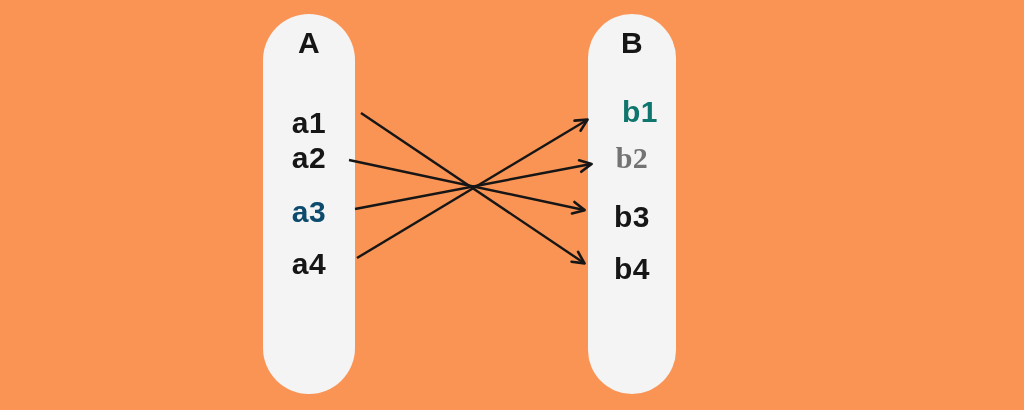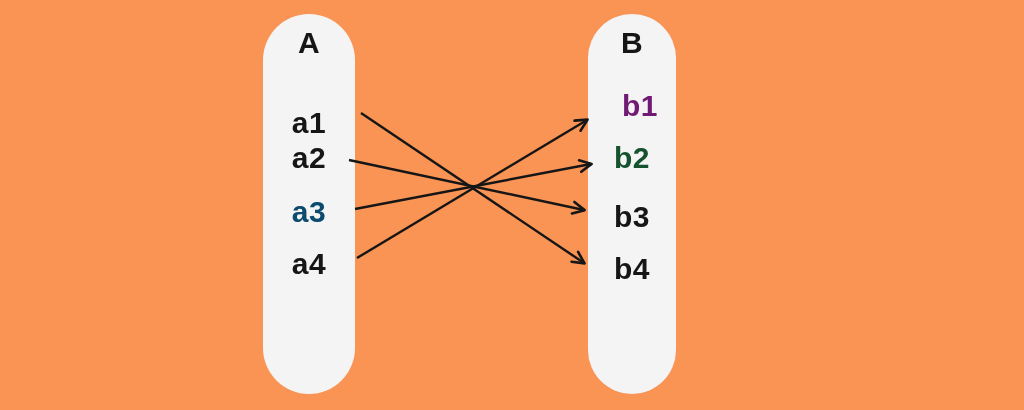--- a/index.html
+++ b/index.html
@@ -54,22 +54,22 @@
         <div class="pill-label" style="top: 71px; color: rgb(22, 22, 22); margin-top: 20px;">a1</div>
         <div class="pill-label" style="top: 125.7px; color: rgb(22, 22, 22);">a2</div>
         <div class="pill-label" style="top: 180px; color: #0c4a6e;">a3</div>
         <div class="pill-label" style="top: 232px; color: rgb(22, 22, 22);">a4</div>
       </div>
   </div>
 
   <div class="pill" id="pill-b" style="background: rgb(244, 244, 244);">
     <div class="pill-label set-title" style="color: rgb(22, 22, 22);">B</div>
     <div id="set-b-items">
-        <div class="pill-label" style="top: 74px; color: #701a75; padding-left: 16px;">b1</div>
-        <div class="pill-label" style="top: 125.7px; color: #14532d;">b2</div>
+        <div class="pill-label" style="top: 80px; color: #0f766e; padding-left: 16px;">b1</div>
+        <div class="pill-label" style="top: 125.7px; color: #737373; font-family: Liberation Serif, serif;">b2</div>
         <div class="pill-label" style="top: 185px; color: rgb(22, 22, 22);">b3</div>
         <div class="pill-label" style="top: 237px; color: rgb(22, 22, 22);">b4</div>
       </div>
   </div>
 
   <svg id="edges" viewBox="0 0 1024 410" xmlns="http://www.w3.org/2000/svg">
     <defs>
       <marker id="arrowhead" viewBox="0 0 12 12" refX="10" refY="6" markerWidth="6.5" markerHeight="6.5" orient="auto">
         <path d="M1.5,1.5 L10.5,6 L1.5,10.5" fill="none" stroke="#161616" stroke-width="2" stroke-linecap="round" stroke-linejoin="round"></path>
       </marker>

